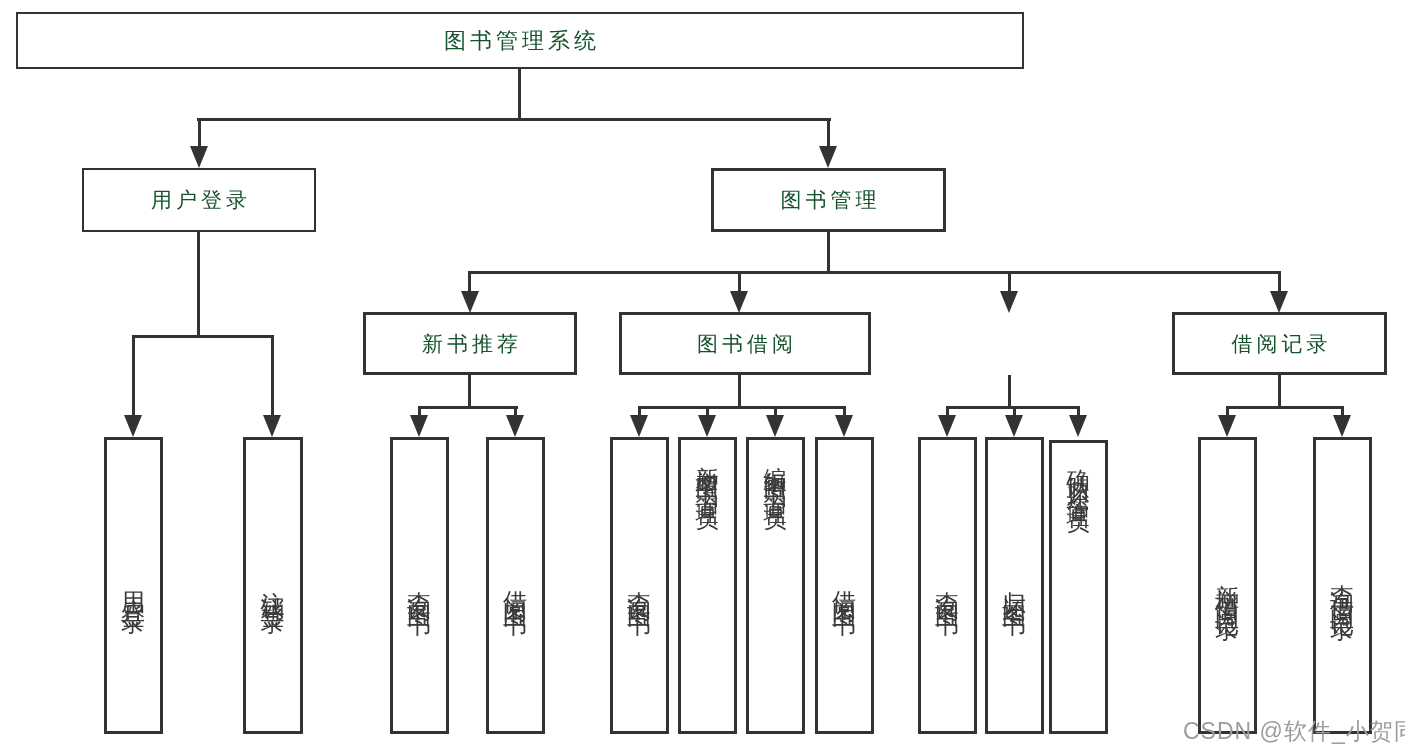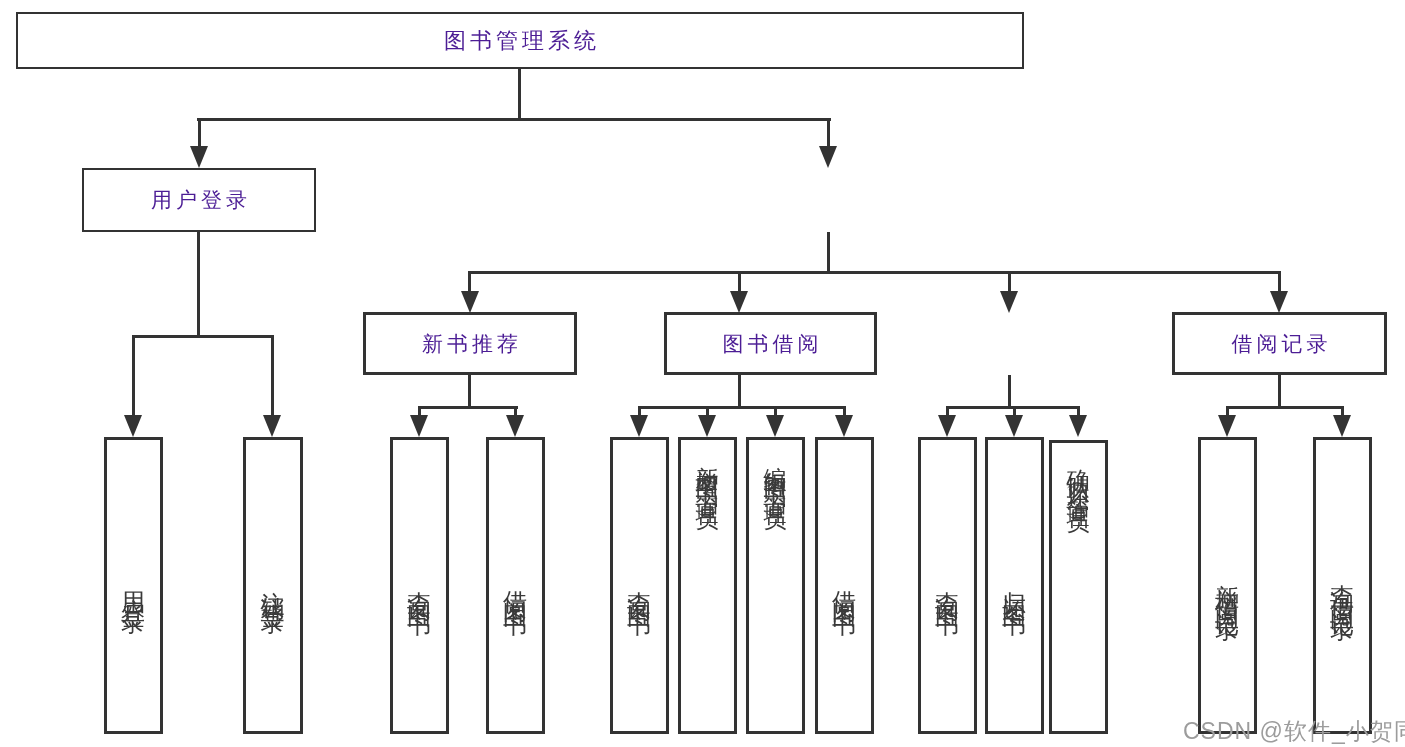--- a/index.html
+++ b/index.html
@@ -5,21 +5,21 @@
   html,body { margin:0; padding:0; background:#fff; }
   #canvas {
     position:relative; width:1405px; height:747px; background:#ffffff;
     font-family:"Liberation Sans", sans-serif; overflow:hidden;
   }
   .box {
     position:absolute; box-sizing:border-box; background:#fff;
     border:3px solid #333333; display:flex; align-items:center; justify-content:center;
   }
   .b2 { border-width:2px; }
-  .hlabel { font-size:21px; color:#4c1d95; letter-spacing:4px; white-space:nowrap; text-indent:4px;font-family:Liberation Serif, serif; }
+  .hlabel { font-size:21px; color:#14532d; letter-spacing:4px; white-space:nowrap; text-indent:4px;font-family:Liberation Serif, serif; }
   .root .hlabel { font-size:22px; }
   .vlabel {
     writing-mode:vertical-rl; text-orientation:mixed;
     font-size:24px; color:#3a3a3a; letter-spacing:7px; line-height:1.05; white-space:nowrap;
   }
   .vlabel.long { letter-spacing:6px; font-size:23px; }
   .vbox.top { align-items:flex-start; padding-top:8px; }
   .line { position:absolute; background:#333333; }
   .arrow {
     position:absolute; width:0; height:0;
@@ -37,26 +37,29 @@
 <div id="canvas">
 
   <div class="box b2 root" style="left:16px; top:12px; width:1008px; height:57px;">
     <span class="hlabel">图书管理系统</span>
   </div>
 
   <div class="box b2" style="left:82px; top:168px; width:234px; height:64px;">
     <span class="hlabel">用户登录</span>
   </div>
 
+  <div class="box" style="left:711px; top:168px; width:235px; height:64px;">
+    <span class="hlabel">图书管理</span>
+  </div>
 
   <div class="box" style="left:363px; top:312px; width:214px; height:63px;">
     <span class="hlabel">新书推荐</span>
   </div>
 
-  <div class="box" style="left:664px; top:312px; width:213px; height:63px;align-items:center;">
+  <div class="box" style="left:619px; top:312px; width:252px; height:63px;align-items:center;">
     <span class="hlabel">图书借阅</span>
   </div>
 
 
   <div class="box" style="left:1172px; top:312px; width:215px; height:63px;justify-content:center;">
     <span class="hlabel">借阅记录</span>
   </div>
 
   <div class="box vbox" style="left:104px; top:437px; width:59px; height:297px;">
     <span class="vlabel">用户登录</span>

